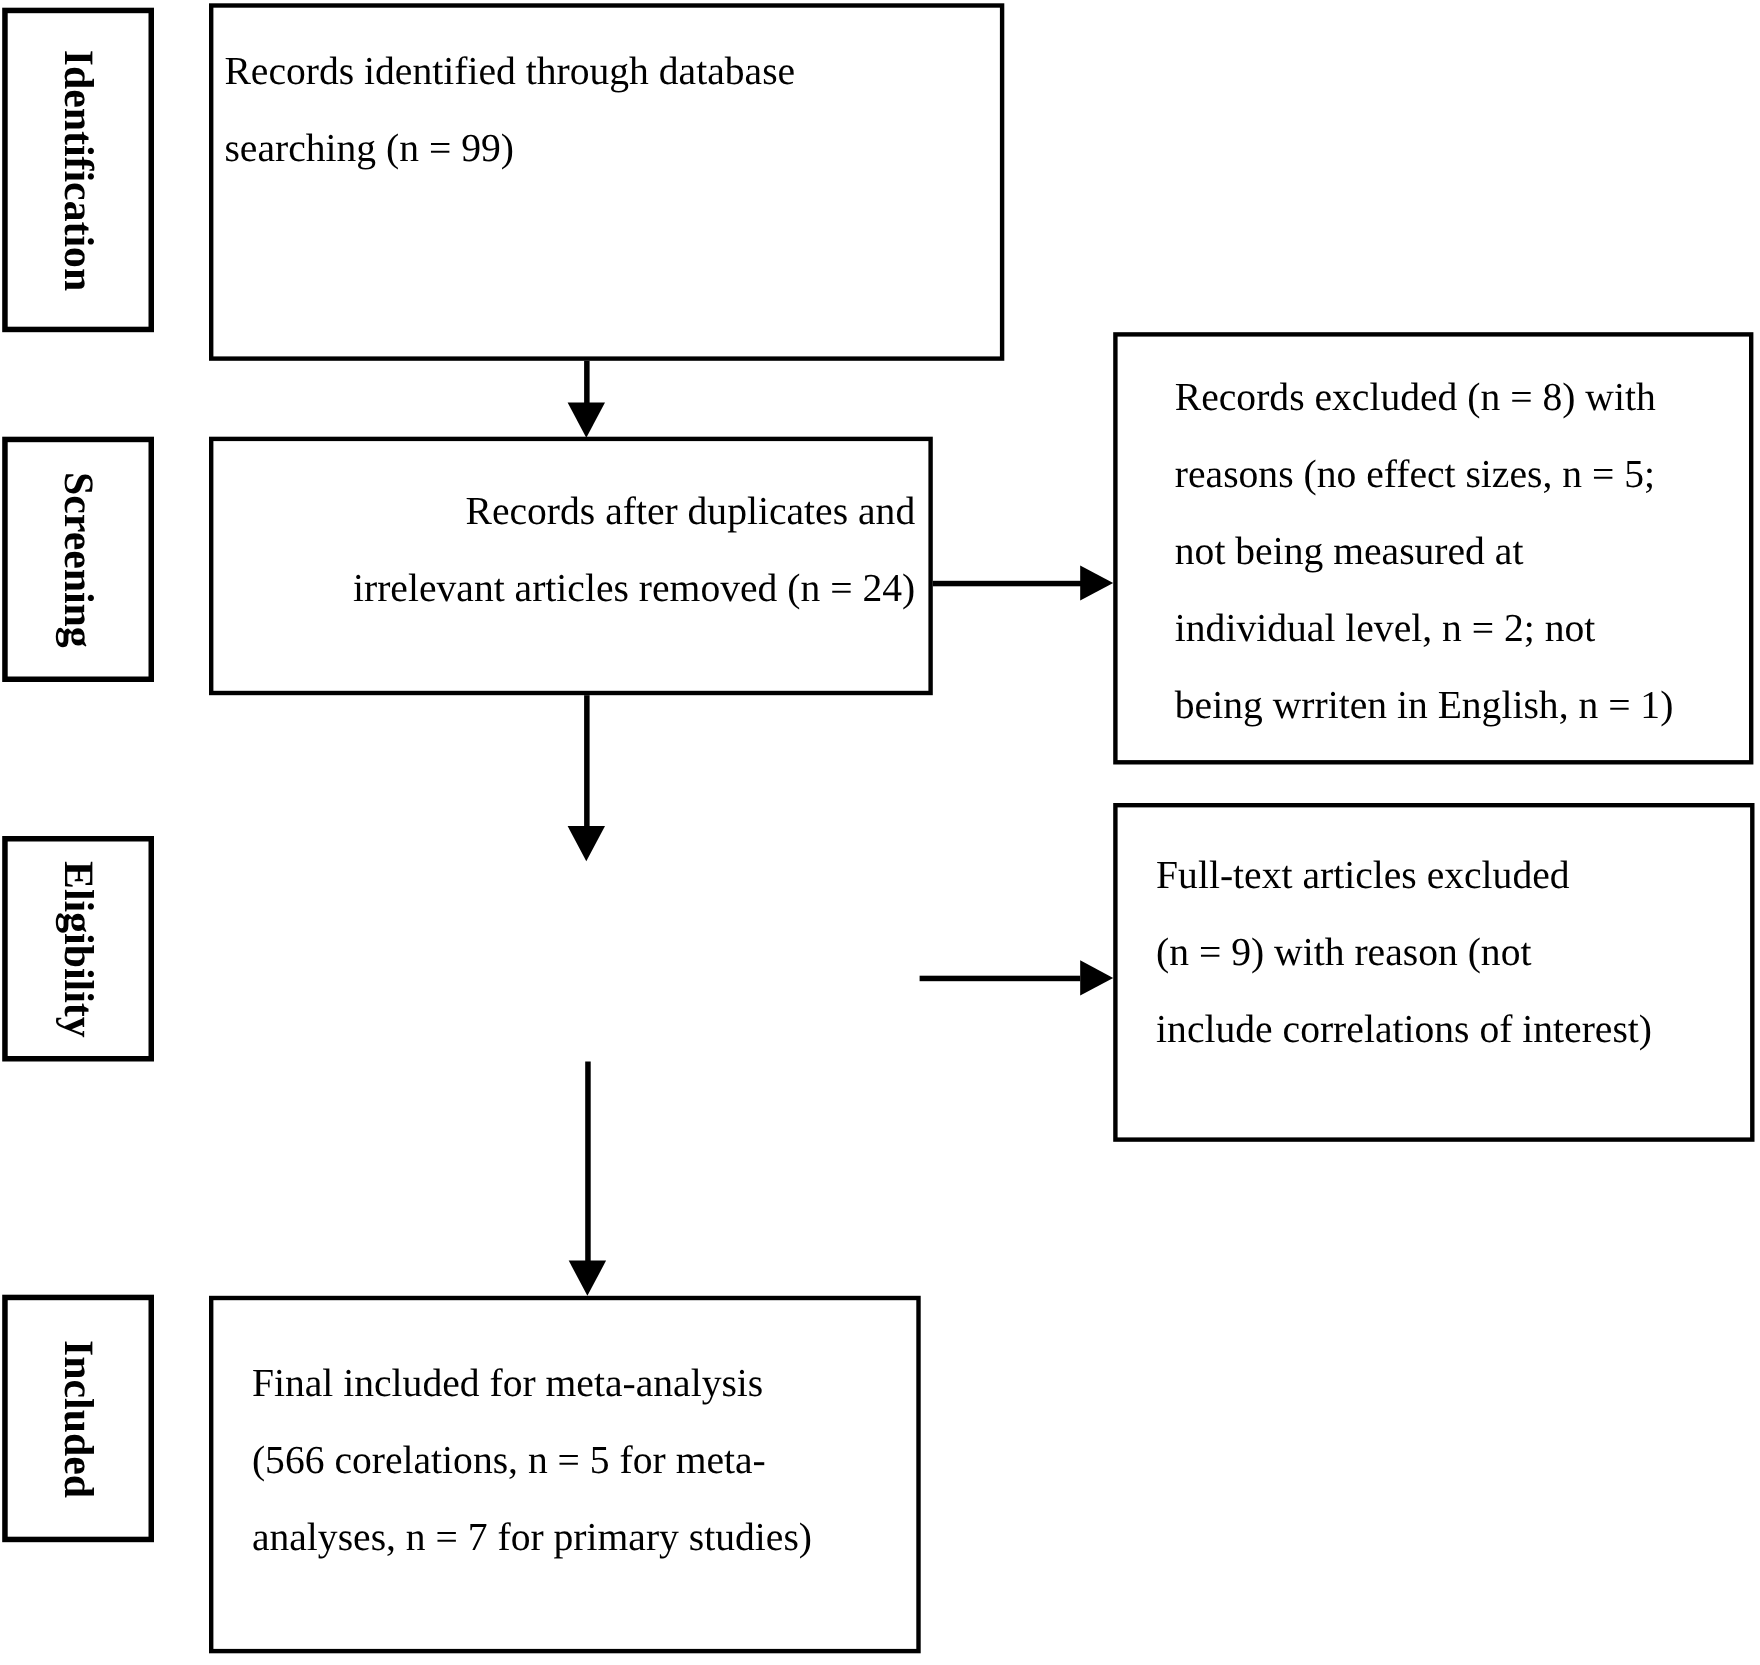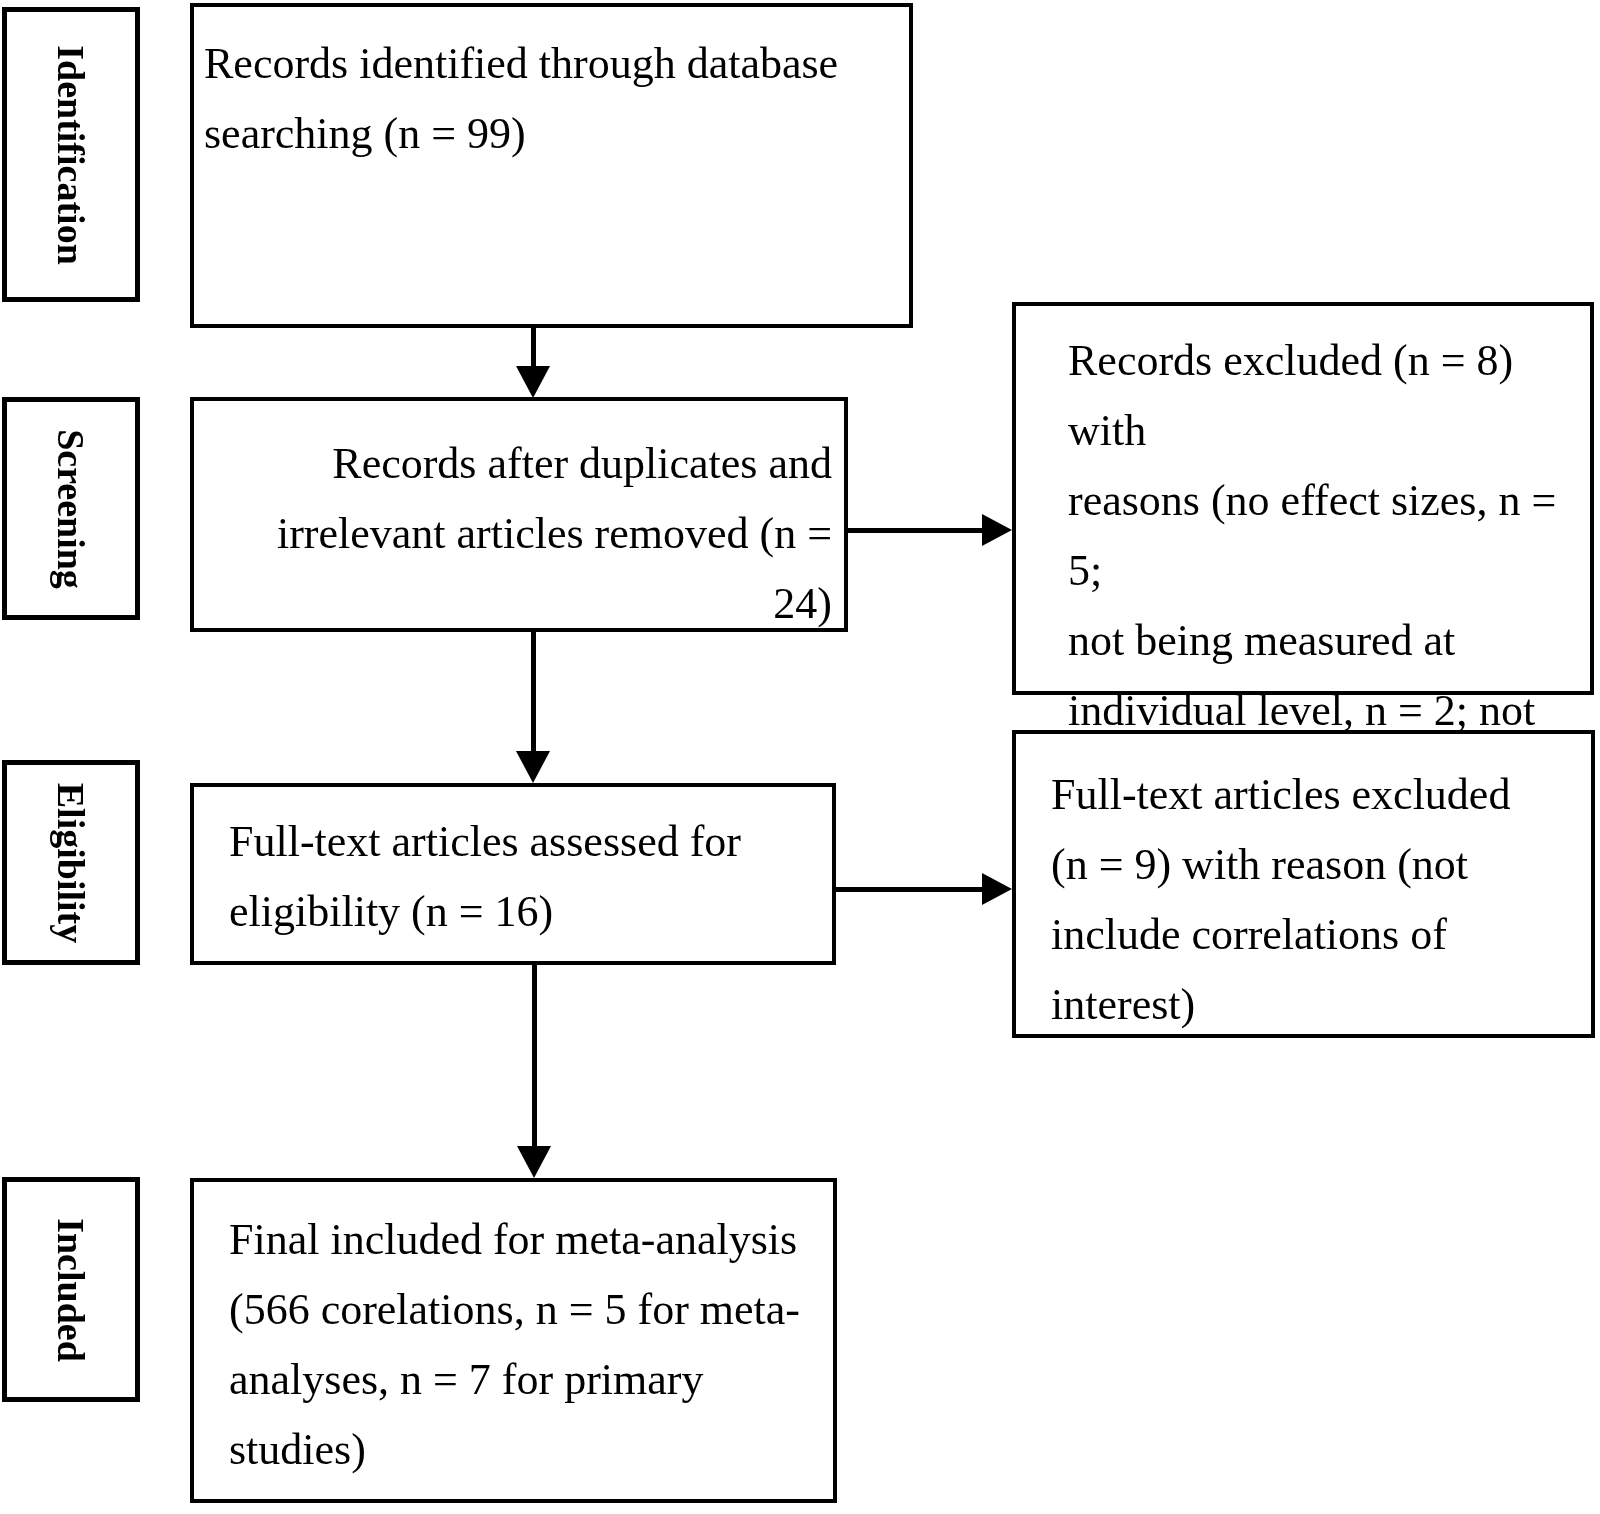--- a/index.html
+++ b/index.html
@@ -24,34 +24,34 @@
     align-items: center;
     justify-content: center;
   }
   .stage-label {
     transform: rotate(90deg);
     white-space: nowrap;
     font-weight: bold;
     font-size: 38px;
   }
   .flow-text {
-    font-size: 44px;
+    font-size: 36px;
     line-height: 70px;
     white-space: pre-line;
   }
   
   #stage-identification { left: 2px;  top: 7px;    width: 138px; height: 295px; }
   #stage-screening      { left: 2px;  top: 397px;  width: 138px; height: 223px; }
   #stage-eligibility    { left: 2px;  top: 760px;  width: 138px; height: 205px; }
   #stage-included       { left: 2px;  top: 1177px; width: 138px; height: 225px; }
   
   #box-identified { left: 190px; top: 3px;    width: 723px; height: 325px; padding: 22px 12px 0 10px; }
   #box-screened   { left: 190px; top: 397px;  width: 658px; height: 235px; padding: 28px 12px 0 35px; text-align: right; }
   #box-eligible   { left: 190px; top: 783px;  width: 646px; height: 182px; padding: 20px 12px 0 35px; }
-  #box-included   { left: 190px; top: 1178px; width: 647px; height: 325px; padding: 23px 12px 0 35px; }
+  #box-included   { left: 190px; top: 1178px; width: 647px; height: 325px; padding: 40px 12px 0 35px; }
   
   #box-records-excluded  { left: 1012px; top: 302px; width: 582px; height: 393px; padding: 20px 15px 0 52px; }
   #box-fulltext-excluded { left: 1012px; top: 730px; width: 583px; height: 308px; padding: 26px 15px 0 35px; }
   
   .vline { position: absolute; width: 5px; background: #000000; }
   .hline { position: absolute; height: 5px; background: #000000; }
   .head-down {
     position: absolute; width: 0; height: 0;
     border-left: 17px solid transparent;
     border-right: 17px solid transparent;
@@ -89,22 +89,20 @@
     <span class="stage-label">Eligibility</span>
   </div>
   <div class="box stage-box" id="stage-included">
     <span class="stage-label">Included</span>
   </div>
 
   <div class="box flow-text" id="box-identified">Records identified through database
 searching (n = 99)</div>
   <div class="box flow-text" id="box-screened">Records after duplicates and
 irrelevant articles removed (n = 24)</div>
-  <div class="box flow-text" id="box-eligible">Full-text articles assessed for
-eligibility (n = 16)</div>
   <div class="box flow-text" id="box-included">Final included for meta-analysis
 (566 corelations, n = 5 for meta-
 analyses, n = 7 for primary studies)</div>
 
   <div class="box flow-text" id="box-records-excluded">Records excluded (n = 8) with
 reasons (no effect sizes, n = 5;
 not being measured at
 individual level, n = 2; not
 being wrriten in English, n = 1)</div>
   <div class="box flow-text" id="box-fulltext-excluded">Full-text articles excluded

